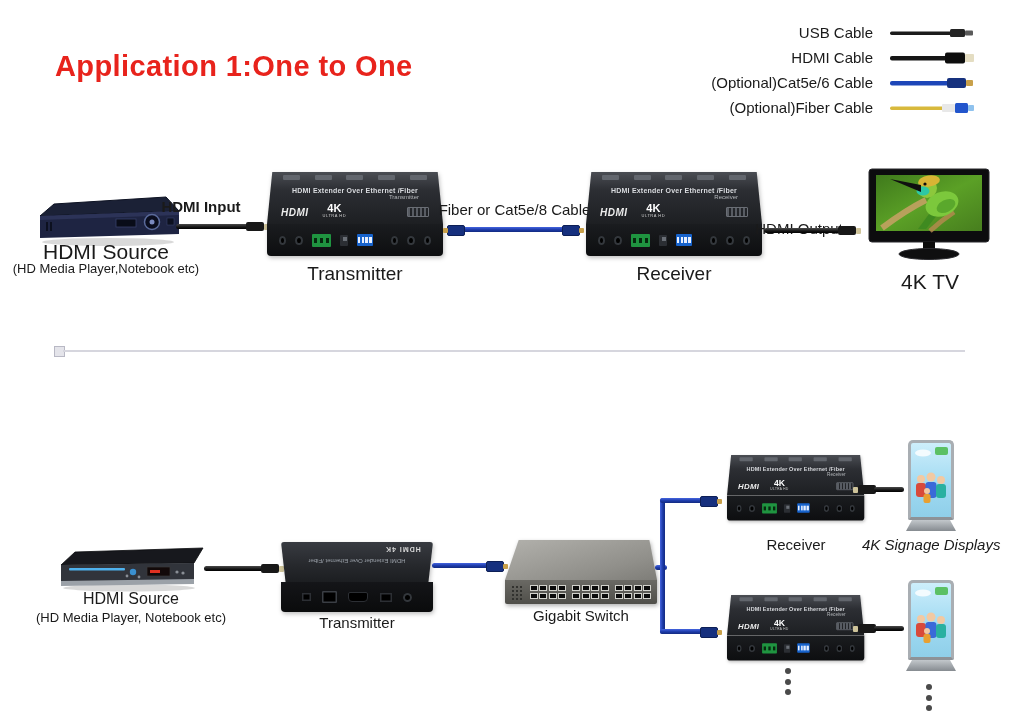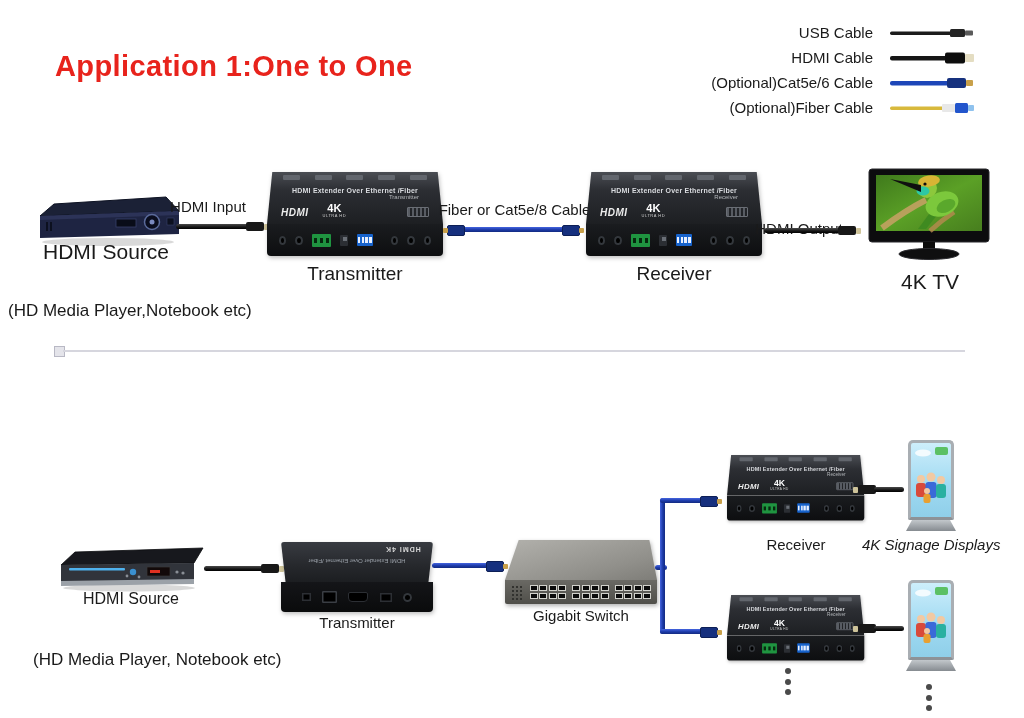--- a/index.html
+++ b/index.html
@@ -8,21 +8,21 @@
     font-family:"Liberation Sans", sans-serif; overflow:hidden; color:#1a1a1a;
   }
   .abs { position:absolute; }
 
   
   .app-title { position:absolute; font-size:29px; font-weight:bold; color:#e8231c; letter-spacing:.4px; white-space:nowrap; }
   .lbl { position:absolute; text-align:center; white-space:nowrap; }
   .lbl-big { font-size:21px; }
   .lbl-med { font-size:19px; }
   .lbl-sm  { font-size:15px; }
-  .lbl-sub { font-size:17px;margin-top:40px; }
+  .lbl-sub { font-size:13px; }
 
   
   .legend { position:absolute; top:20px; left:690px; width:286px; }
   .legend-row { display:flex; justify-content:flex-end; align-items:center; gap:17px; height:25px; }
   .legend-row .txt { font-size:15px; white-space:nowrap; }
 
   
   .divider-line { position:absolute; left:63px; top:350px; width:902px; height:2px; background:#d6d6de; }
   .divider-handle { position:absolute; left:54px; top:346px; width:9px; height:9px; background:#e4e4ea; border:1px solid #b8b8c4; }
 
@@ -147,21 +147,21 @@
     <rect x="16" y="30" width="2" height="9" fill="#0c101f"></rect>
     <rect x="20" y="30" width="2" height="9" fill="#0c101f"></rect>
     <rect x="86" y="27" width="20" height="8" fill="#090c18" stroke="#38406a" stroke-width="0.8"></rect>
     <circle cx="122" cy="30" r="7.5" fill="#0a0d1e" stroke="#5a6a9a" stroke-width="1.5"></circle>
     <circle cx="122" cy="30" r="2.5" fill="#7a8ac0"></circle>
     <rect x="137" y="26" width="7" height="7" fill="#0c101f" stroke="#38406a" stroke-width="0.6"></rect>
   </svg>
   <div class="lbl lbl-big" style="left:30px; top:240px; width:152px;">HDMI Source</div>
   <div class="lbl lbl-sub" style="left:8px; top:261px; width:196px;">(HD Media Player,Notebook etc)</div>
 
-  <div class="lbl lbl-sm" style="left:168px; top:198px; width:80px;">HDMI Input</div>
+  <div class="lbl lbl-sm" style="left:161px; top:198px; width:80px;font-weight:bold;">HDMI Input</div>
   <div class="cable-black" style="left:176px; top:224px; width:78px;"></div>
   <div class="hdmi-conn" style="left:246px; top:222px;"></div>
 
   <div class="extender" style="left:267px; top:172px;">
     <div class="ext-top">
       <div class="ext-rear">
           <i></i>
           <i></i>
           <i></i>
           <i></i>

